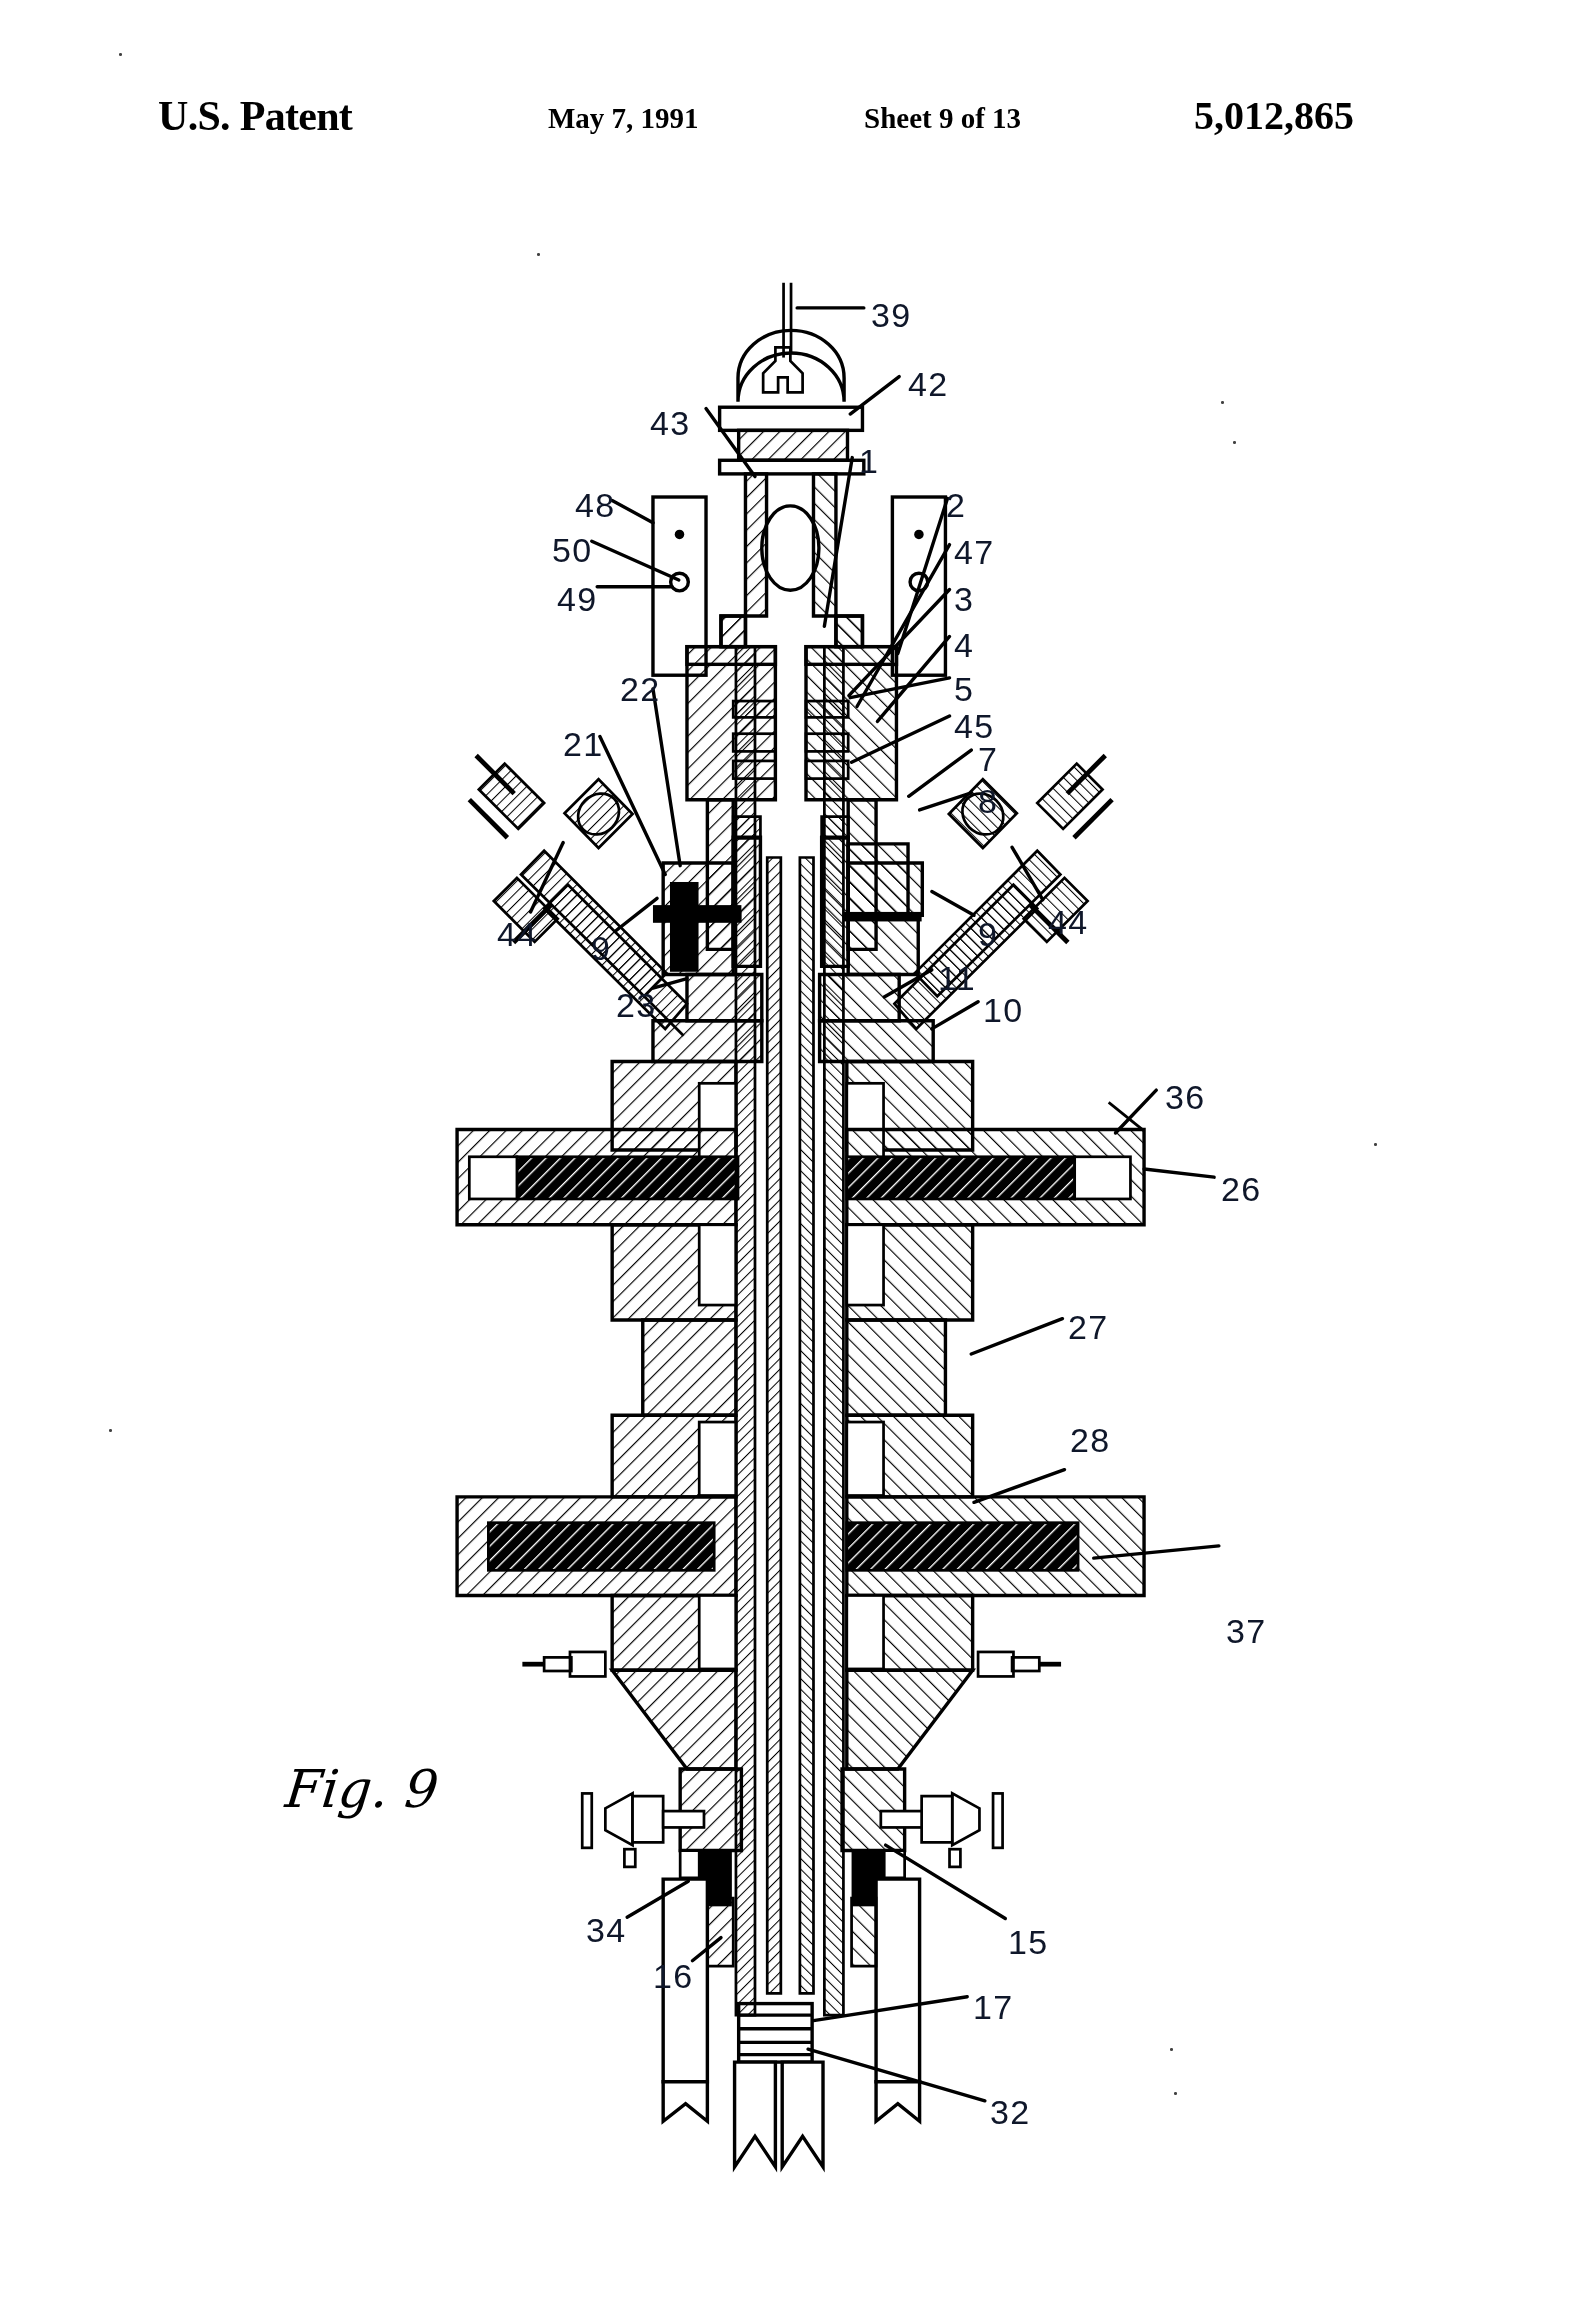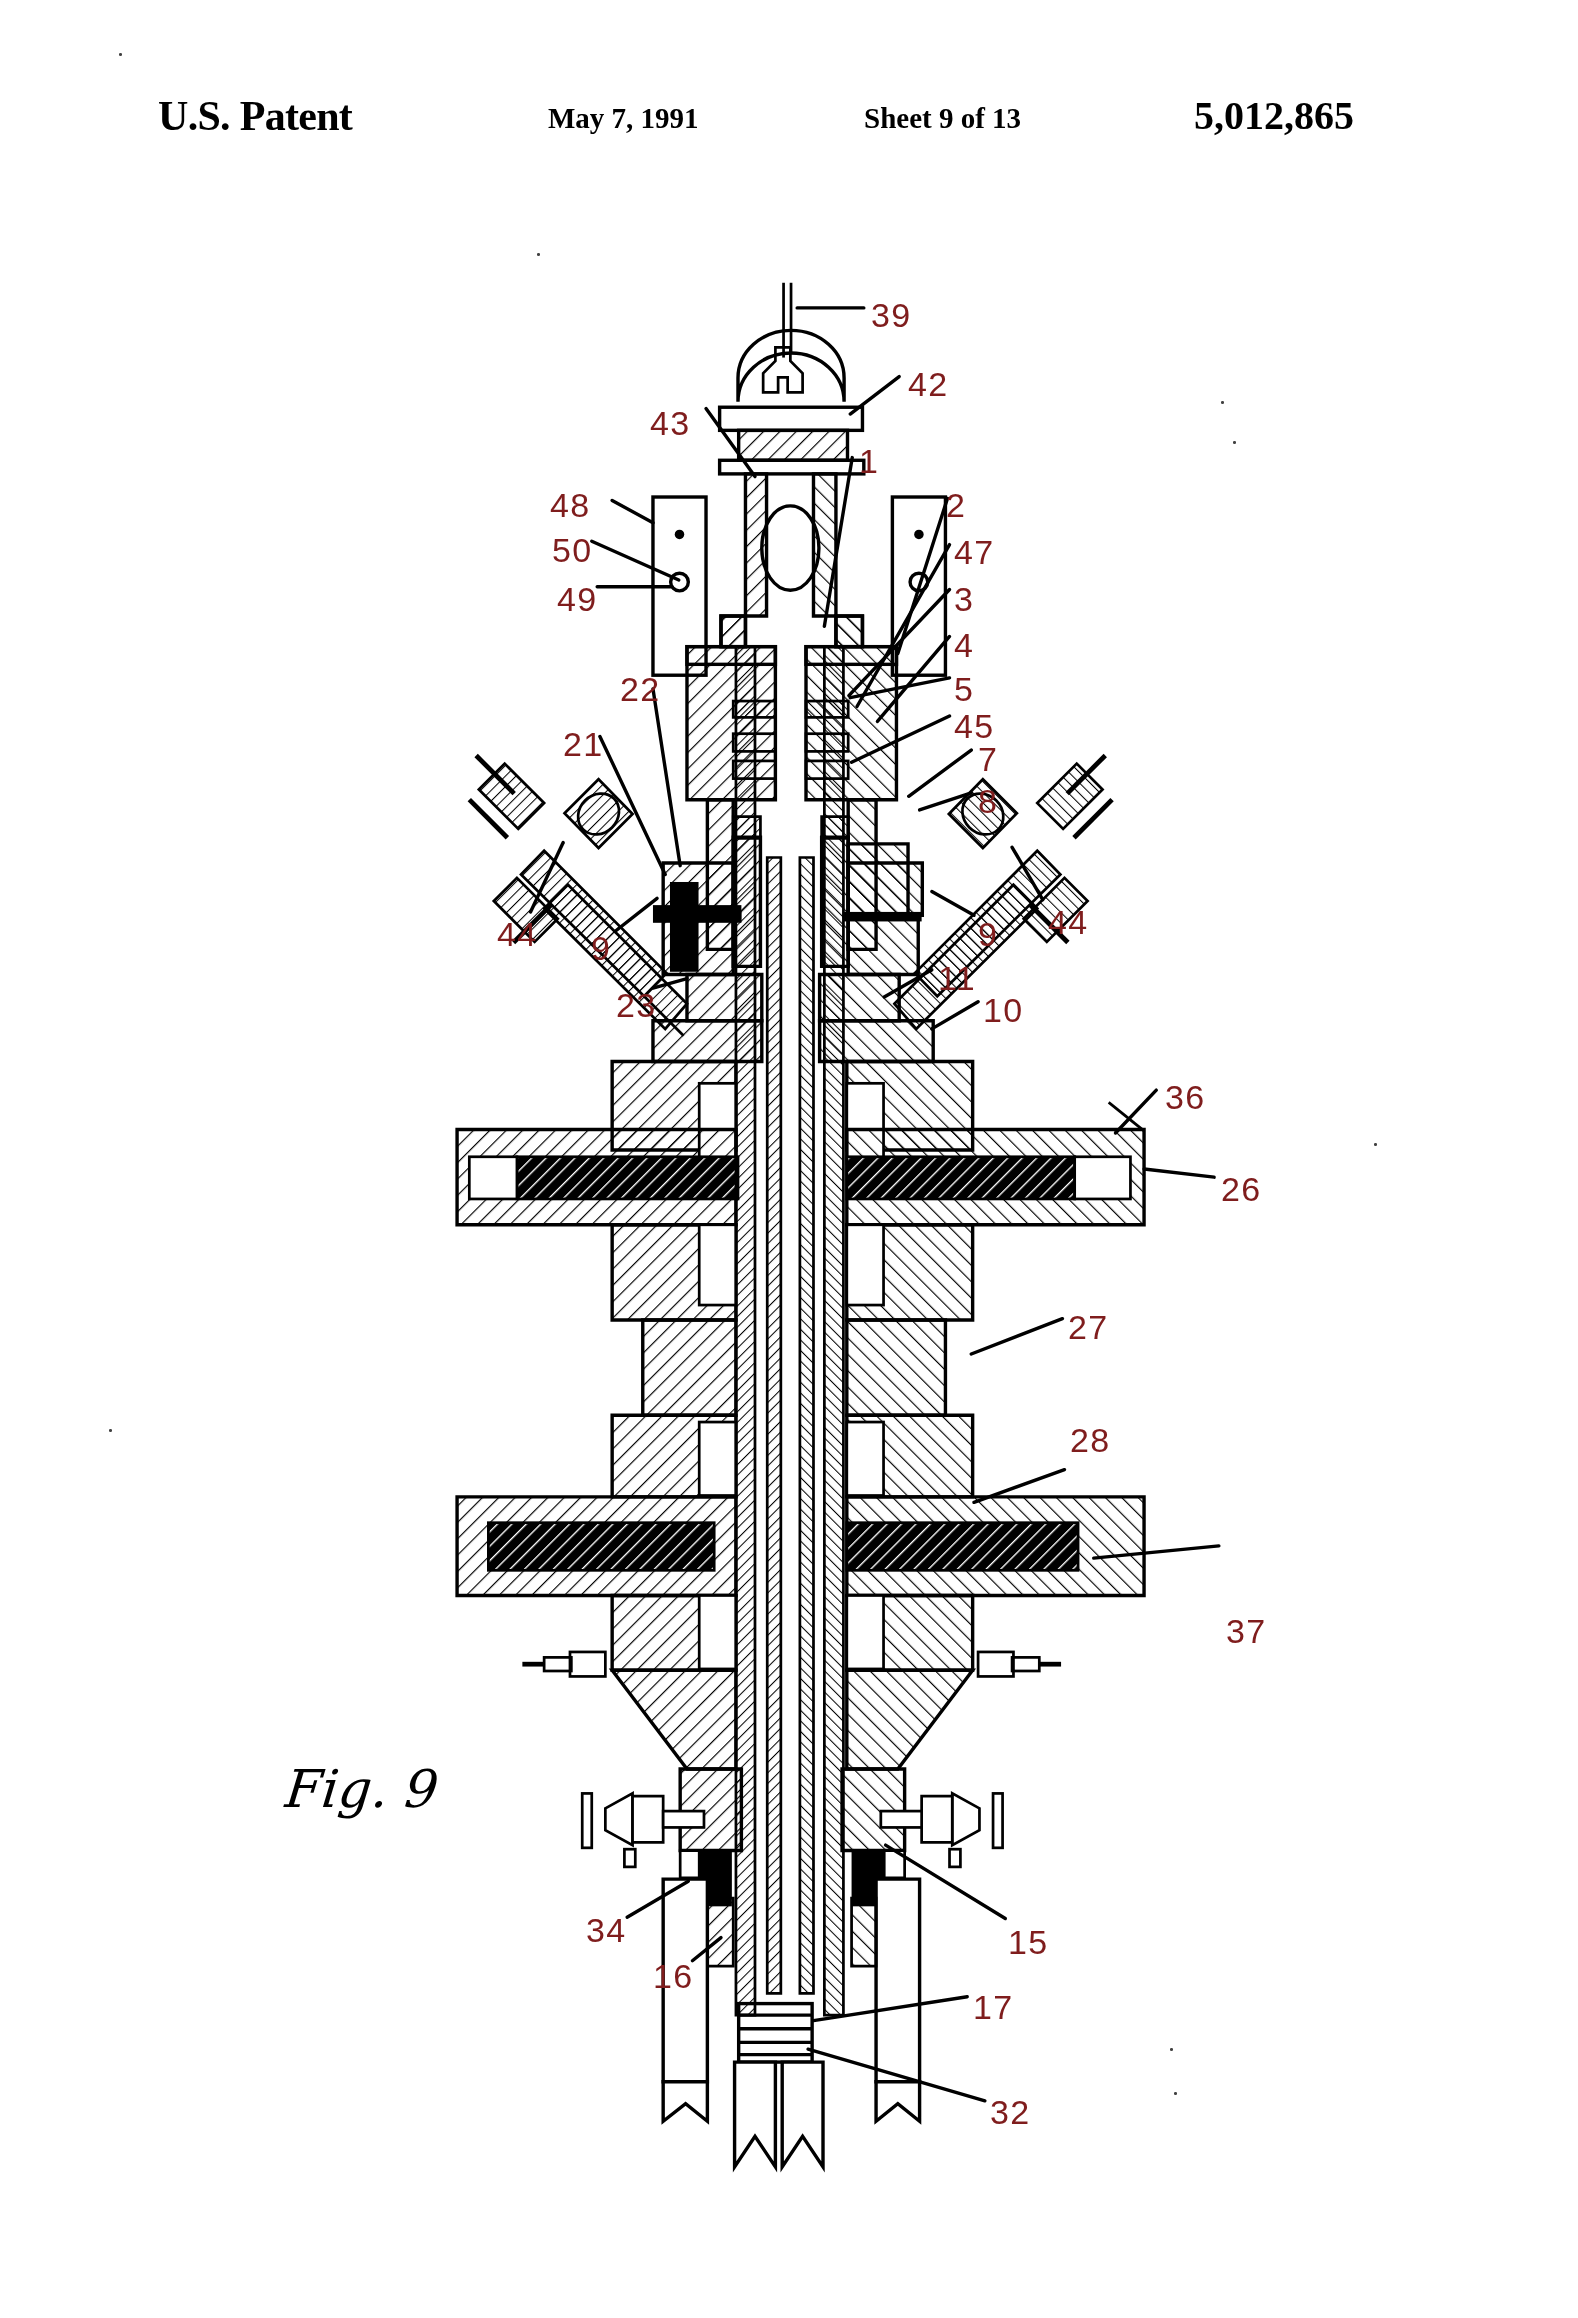--- a/index.html
+++ b/index.html
@@ -15,21 +15,21 @@
   #hdr-number{position:absolute;left:1194px;top:0px;font-size:40px;font-weight:bold;
               letter-spacing:0px;}
 
   
   #fig-caption{position:absolute;left:286px;top:1759px;font-size:52px;
                font-family:"DejaVu Serif",serif;font-style:italic;
                transform:skewX(-6deg);}
 
   
   .callout{position:absolute;font-family:"Liberation Sans",sans-serif;
-           font-size:34px;font-weight:400;line-height:1;color:#7f1d1d;
+           font-size:34px;font-weight:400;line-height:1;color:#0f172a;
            letter-spacing:1.4px;white-space:nowrap;}
 
   
   #drawing{position:absolute;left:0;top:0;width:1578px;height:2319px;}
 
   
   .speck{position:absolute;width:2.7px;height:2.7px;background:#000;border-radius:50%;opacity:.75;}
 </style>
 </head>
 <body>
@@ -351,21 +351,21 @@
 <div class="speck" style="left:1374px;top:1143px;"></div>
 <div class="speck" style="left:109px;top:1429px;"></div>
 <div class="speck" style="left:1170px;top:2048px;"></div>
 <div class="speck" style="left:1174px;top:2092px;"></div>
 
 <div id="callout-layer">
     <div class="callout" style="left: 871px; top: 298px;">39</div>
     <div class="callout" style="left: 908px; top: 367px;">42</div>
     <div class="callout" style="left: 650px; top: 406px;">43</div>
     <div class="callout" style="left: 859px; top: 444px;">1</div>
-    <div class="callout" style="left: 550px; top: 488px;">48</div>
+    <div class="callout" style="left: 575px; top: 488px;">48</div>
     <div class="callout" style="left: 946px; top: 488px;">2</div>
     <div class="callout" style="left: 552px; top: 533px;">50</div>
     <div class="callout" style="left: 954px; top: 535px;">47</div>
     <div class="callout" style="left: 557px; top: 582px;">49</div>
     <div class="callout" style="left: 954px; top: 582px;">3</div>
     <div class="callout" style="left: 954px; top: 628px;">4</div>
     <div class="callout" style="left: 954px; top: 672px;">5</div>
     <div class="callout" style="left: 620px; top: 672px;">22</div>
     <div class="callout" style="left: 954px; top: 709px;">45</div>
     <div class="callout" style="left: 563px; top: 727px;">21</div>

